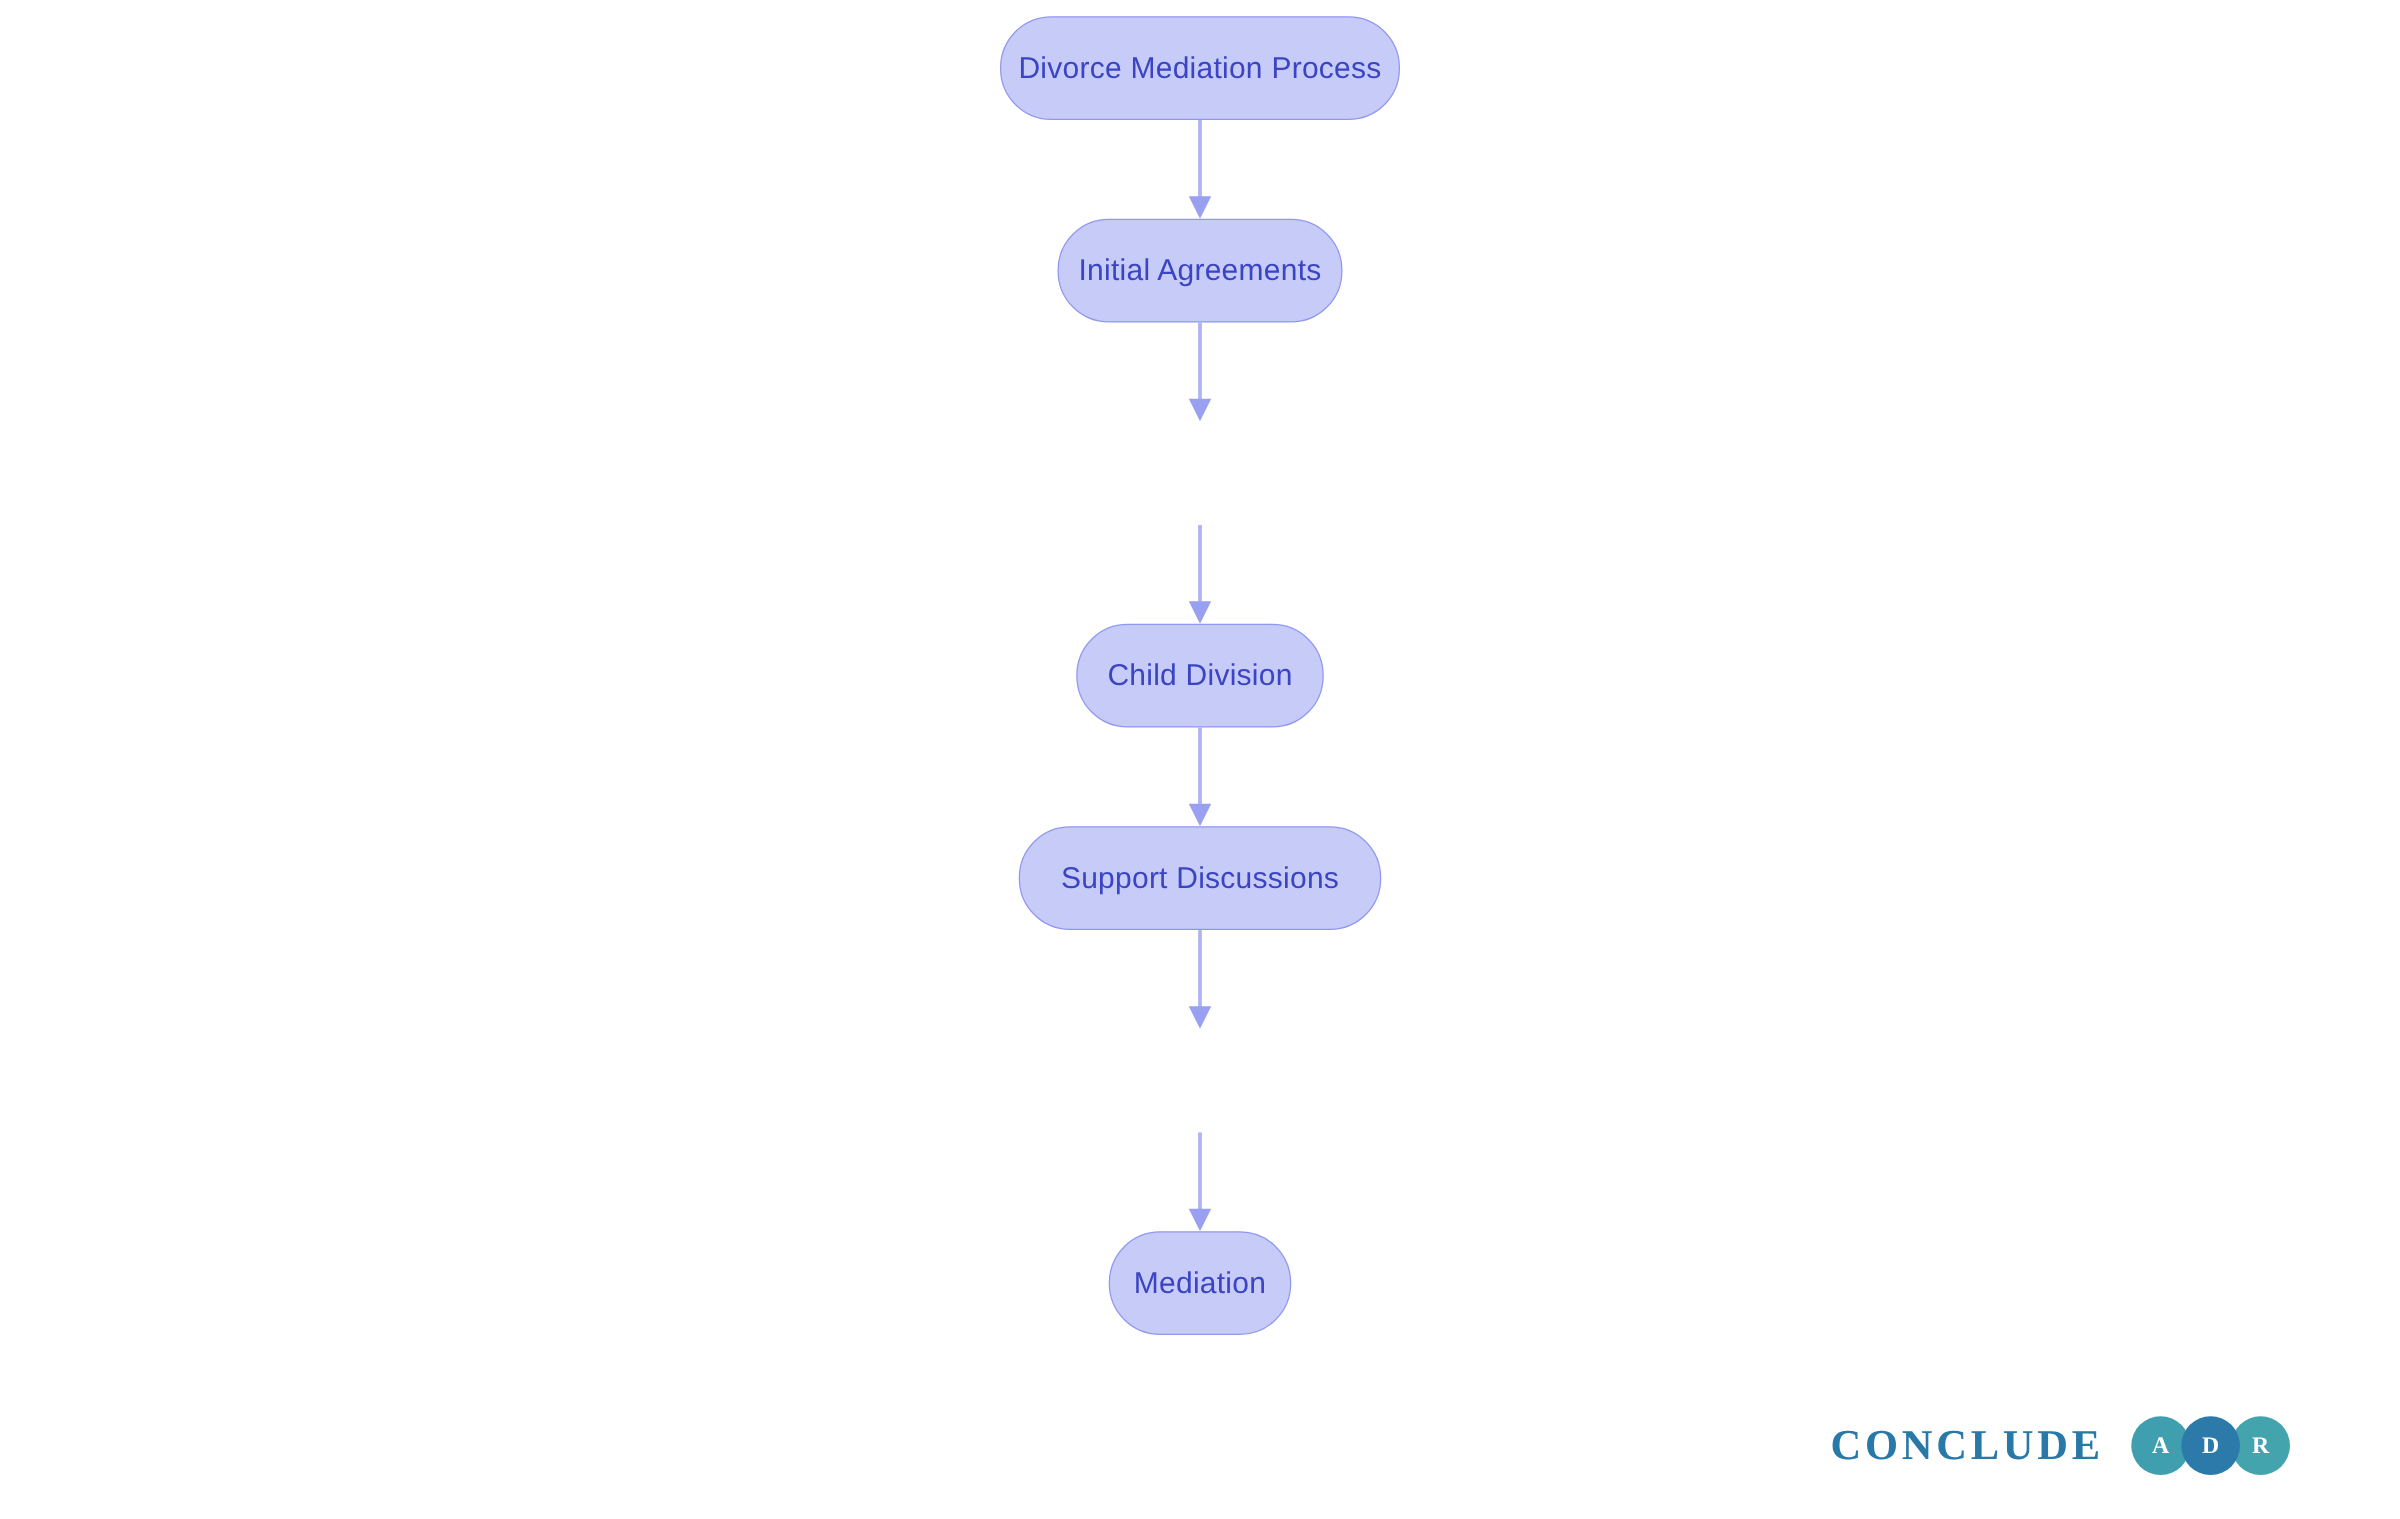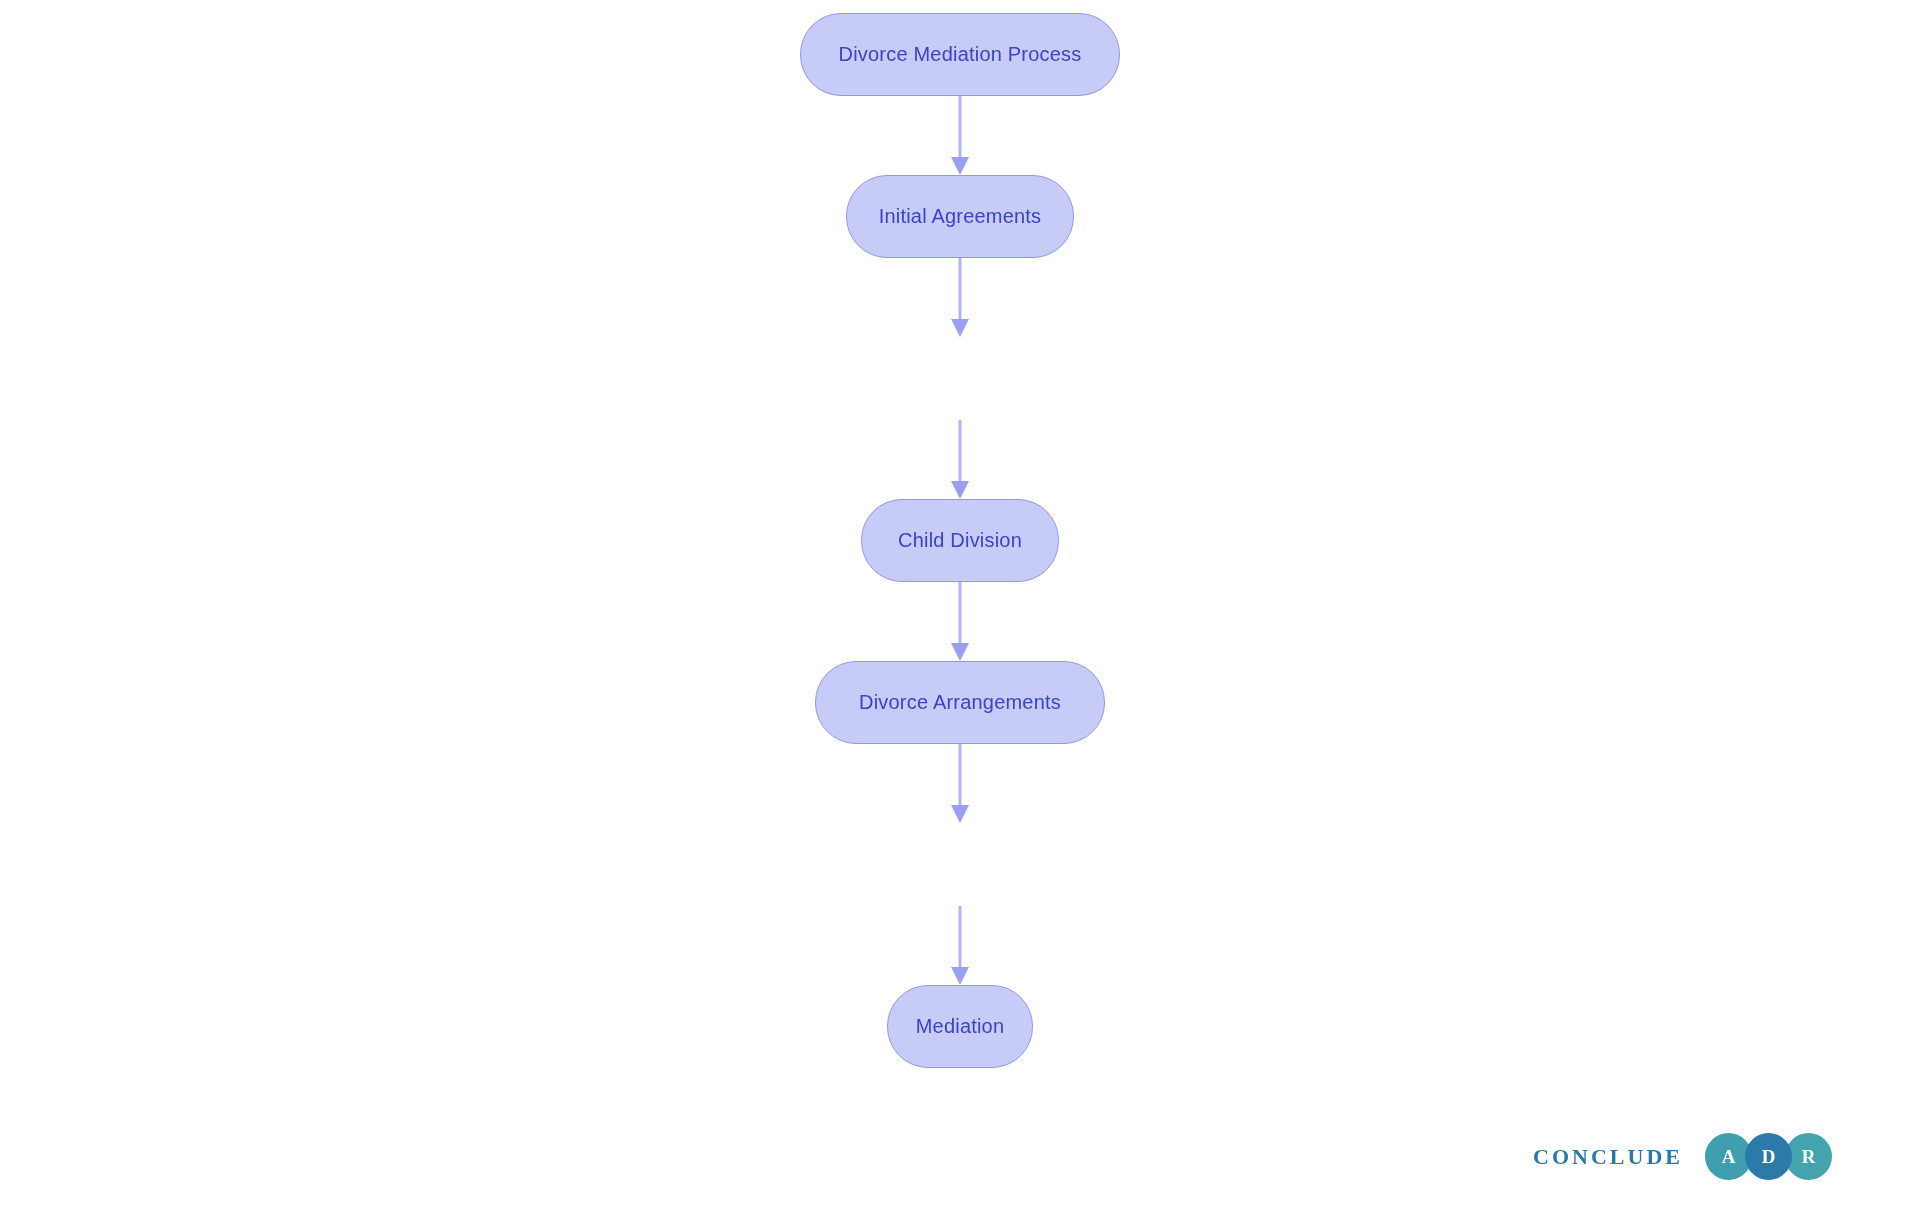--- a/index.html
+++ b/index.html
@@ -25,21 +25,21 @@
     border-radius: 41px;
     background: var(--node-fill, #c7cbf8);
     border: 1.5px solid var(--node-border, #9097ef);
     box-sizing: border-box;
     display: flex;
     align-items: center;
     justify-content: center;
   }
   .node span {
     color: var(--node-text, #3b44c3);
-    font-size: 20px;
+    font-size: 24px;
     white-space: nowrap;
     letter-spacing: 0.2px;
     text-align: right;
   }
   .n0 { top: 13px;  width: 320px; }
   .n1 { top: 175px; width: 228px; }
   .n2 { top: 337px; width: 198px; }
   .n3 { top: 499px; width: 198px; }
   .n4 { top: 661px; width: 290px; }
   .n5 { top: 823px; width: 232px; }
@@ -85,21 +85,21 @@
     position: absolute;
     top: 1133px;
     right: 88px;
     height: 47px;
     display: flex;
     align-items: center;
   }
   .wordmark {
     font-family: "Liberation Serif", serif;
     font-weight: bold;
-    font-size: 22px;
+    font-size: 34px;
     letter-spacing: 3px;
     color: var(--wordmark-color, #2878a8);
     margin-right: 22px;
   }
   .badges {
     display: flex;
     align-items: center;
   }
   .badge {
     width: 47px;
@@ -145,21 +145,21 @@
 
   <div class="node n3">
     <span>Child Division</span>
   </div>
   <div class="arrow a3">
     <div class="shaft"></div>
     <div class="head"></div>
   </div>
 
   <div class="node n4">
-    <span>Divorce Arrangements</span>
+    <span>Support Discussions</span>
   </div>
   <div class="arrow a4">
     <div class="shaft"></div>
     <div class="head"></div>
   </div>
 
   <div class="arrow a5">
     <div class="shaft"></div>
     <div class="head"></div>
   </div>

